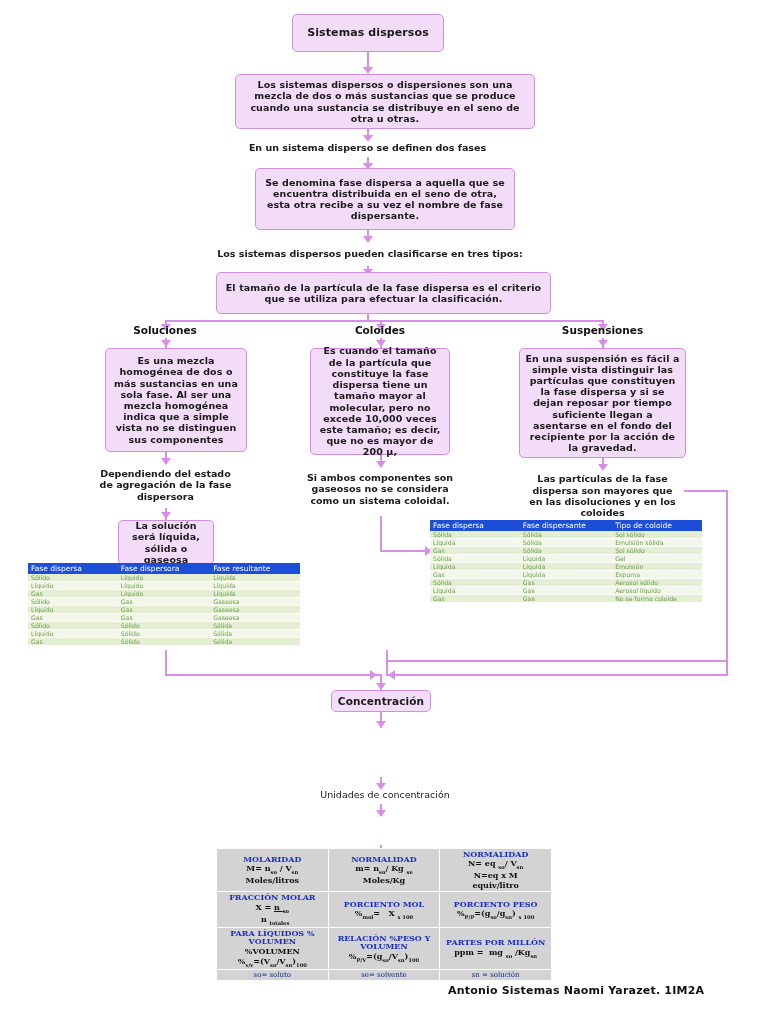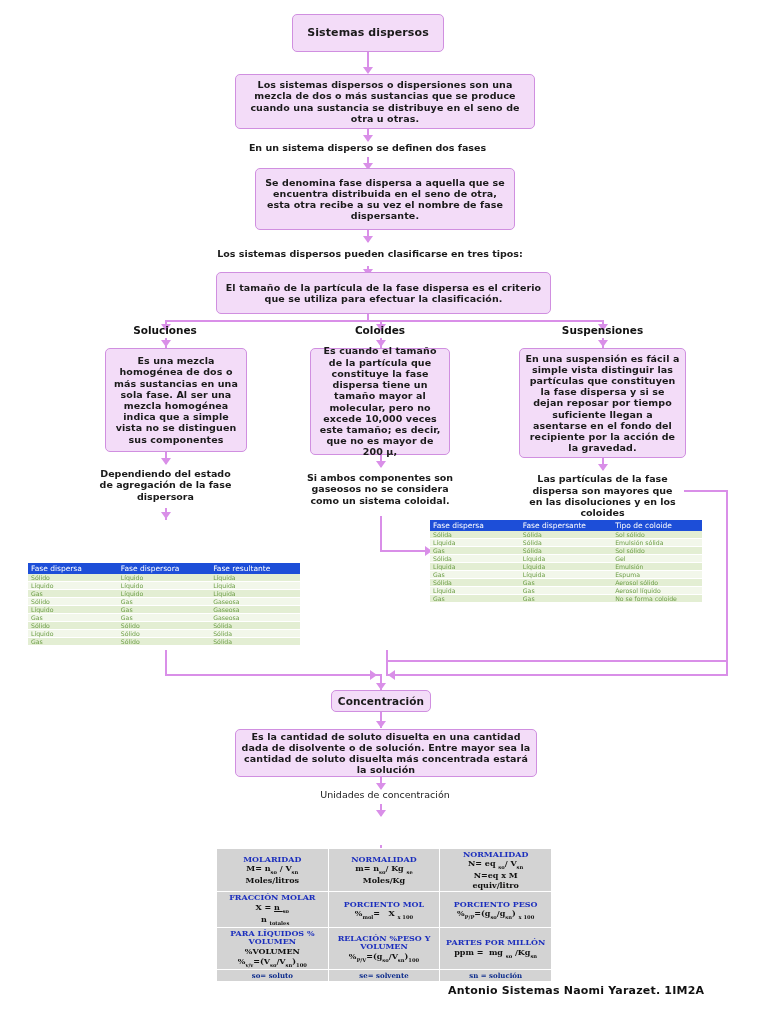--- a/index.html
+++ b/index.html
@@ -82,21 +82,21 @@
     text-align:center;
     vertical-align:middle;
     padding:1px 2px;
     color:#0d2c8c;
     font-family:"DejaVu Serif", serif;
   }
   .ftitle{font-weight:bold;font-size:8px;color:#1c2fbd;line-height:1.05;}
   .fbody{font-weight:bold;font-size:8px;color:#10100f;line-height:1.25;
          font-family:"DejaVu Serif", serif;}
   .fbody .sub{font-size:5.2px;vertical-align:sub;}
-  .flegend{font-size:7px;color:#2b45c9;font-weight:bold;}
+  .flegend{font-size:7px;color:#2b45c9;font-weight:normal;}
   .frow-cell{height:28px;}
 
   .signature{
     position:absolute;font-weight:bold;font-size:11px;color:#111;
     letter-spacing:.2px;
   }
 </style>
 </head>
 <body>
 
@@ -170,20 +170,23 @@
   <div class="arrow-d" style="left:376px;top:461px;"></div>
   <div class="vline" style="left:602px;top:458px;height:12px;"></div>
   <div class="arrow-d" style="left:598px;top:464px;"></div>
 
   <div class="plain" style="left:305px;top:464px;width:150px;height:50px;font-size:9.5px;">Si ambos componentes son gaseosos no se considera como un sistema coloidal.</div>
   <div class="plain" style="left:98px;top:464px;width:135px;height:42px;font-size:9.5px;">Dependiendo del estado de agregación de la fase dispersora</div>
   <div class="plain" style="left:525px;top:468px;width:155px;height:56px;font-size:9.5px;">Las partículas de la fase dispersa son mayores que en las disoluciones y en los coloides</div>
 
   <div class="vline" style="left:165px;top:508px;height:12px;"></div>
   <div class="arrow-d" style="left:161px;top:512px;"></div>
+  <div class="node" style="left:118px;top:520px;width:96px;height:45px;font-size:9.5px;">
+    <span class="inner">La solución será líquida, sólida o gaseosa</span>
+  </div>
 
   <div class="vline" style="left:380px;top:516px;height:36px;"></div>
   <div class="hline" style="left:380px;top:550px;width:48px;"></div>
   <div class="arrow-r" style="left:425px;top:546px;"></div>
 
   <div class="hline" style="left:684px;top:490px;width:44px;"></div>
   <div class="vline" style="left:726px;top:490px;height:180px;"></div>
 
   <table class="gtable" style="left:28px;top:563px;width:272px;">
     <thead>
@@ -312,23 +315,20 @@
 
   <div class="vline" style="left:380px;top:674px;height:16px;"></div>
   <div class="arrow-d" style="left:376px;top:683px;"></div>
 
   <div class="node" style="left:331px;top:690px;width:100px;height:22px;font-size:10.5px;">
     <span class="inner">Concentración</span>
   </div>
   <div class="vline" style="left:380px;top:712px;height:16px;"></div>
   <div class="arrow-d" style="left:376px;top:721px;"></div>
 
-  <div class="node" style="left:235px;top:729px;width:302px;height:48px;font-size:9.5px;">
-    <span class="inner">Es la cantidad de soluto disuelta en una cantidad dada de disolvente o de solución. Entre mayor sea la cantidad de soluto disuelta más concentrada estará la solución</span>
-  </div>
   <div class="vline" style="left:380px;top:777px;height:12px;"></div>
   <div class="arrow-d" style="left:376px;top:783px;"></div>
 
   <div class="plain" style="left:265px;top:787px;width:240px;height:16px;font-size:9.5px;font-weight:normal;">Unidades de concentración</div>
   <div class="vline" style="left:380px;top:804px;height:12px;"></div>
   <div class="arrow-d" style="left:376px;top:810px;"></div>
 
   <div class="vline" style="left:380px;top:845px;height:4px;"></div>
 
   <table class="ftable" style="left:216px;top:848px;width:336px;">

